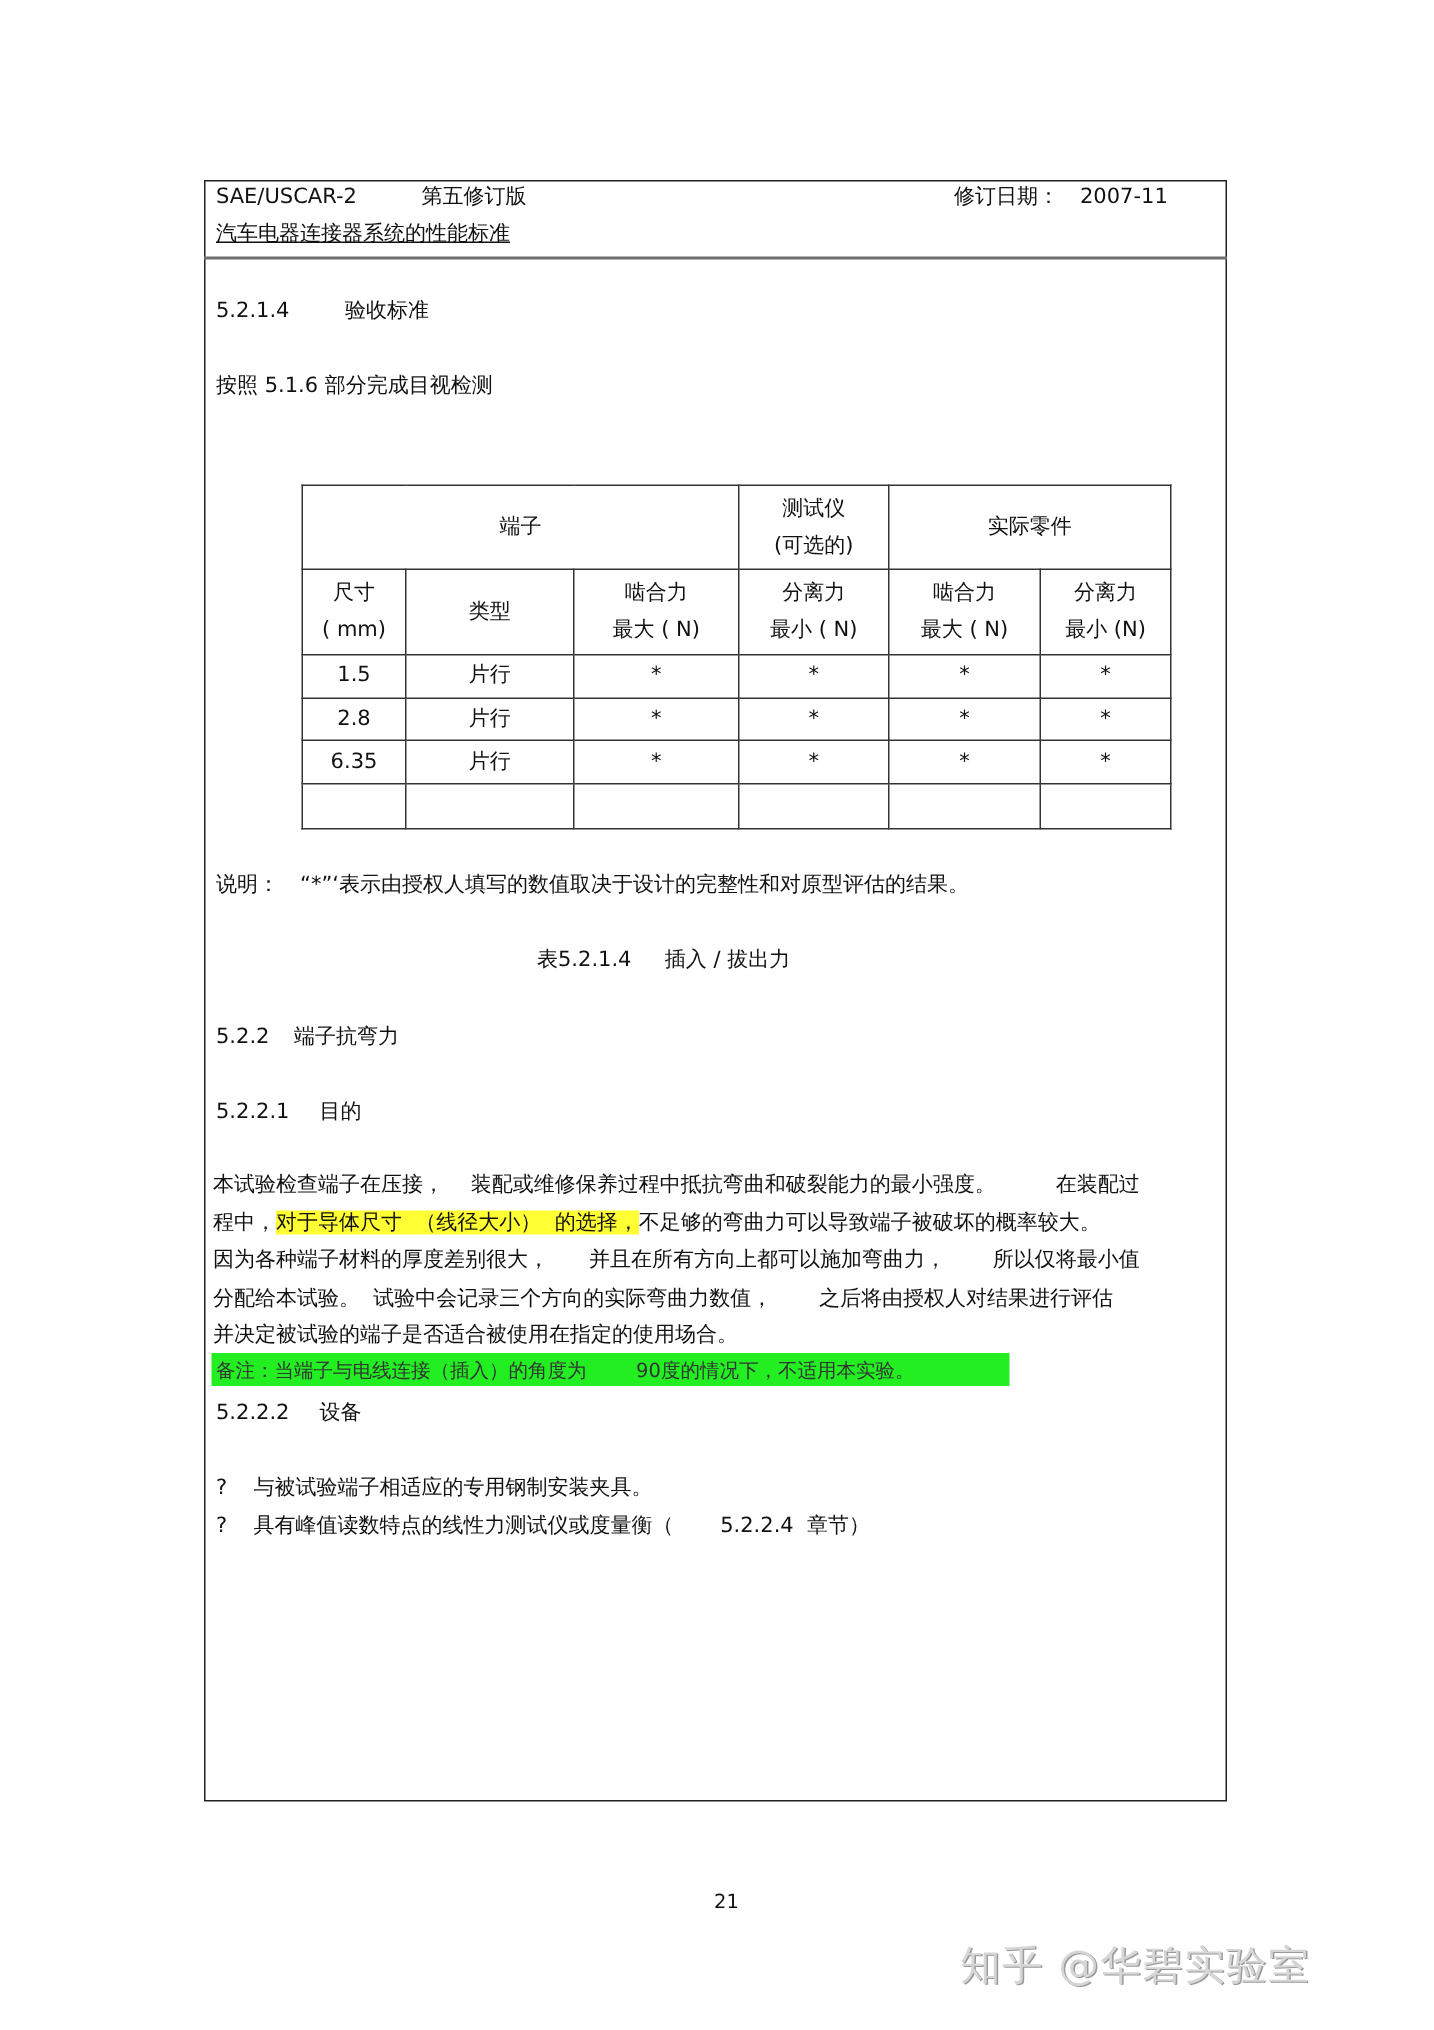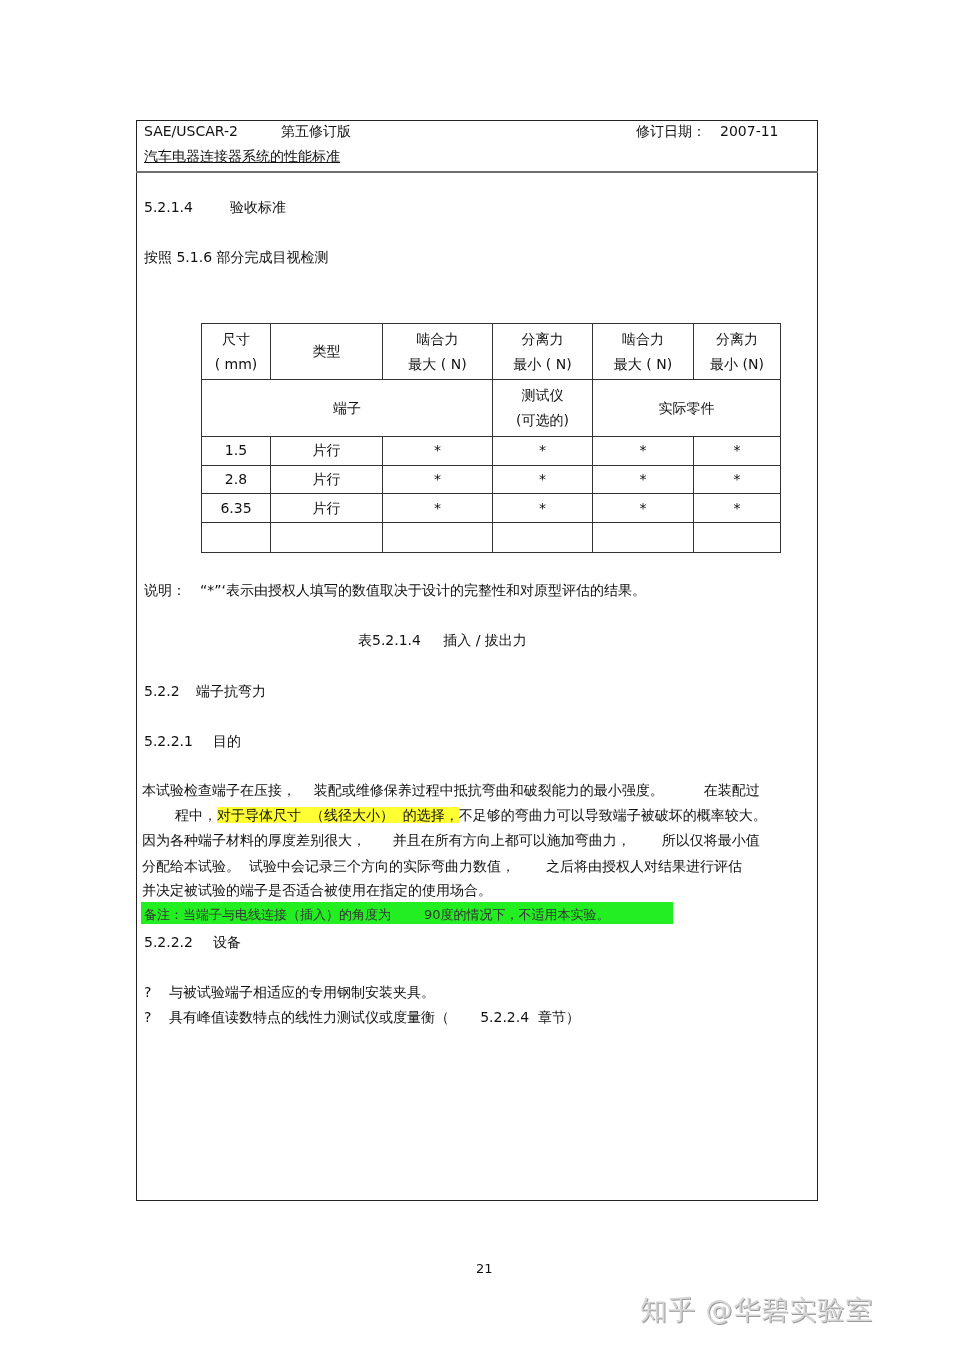--- a/index.html
+++ b/index.html
@@ -35,21 +35,29 @@
 <table class="spec">
   <colgroup>
     <col style="width:69px">
       <col style="width:112px">
       <col style="width:110px">
     <col style="width:100px">
       <col style="width:101px">
       <col style="width:87px">
   </colgroup>
   <tbody>
-      <tr style="height:50px">
+      <tr style="height:49px">
+    <td colspan="3">端子</td>
+    <td>
+      <div>测试仪</div>
+      <div>(可选的)</div>
+    </td>
+    <td colspan="2">实际零件</td>
+  </tr>
+  <tr style="height:50px">
     <td>
           <div>尺寸</div>
           <div>( mm)</div>
         </td>
     <td>类型</td>
     <td>
           <div>啮合力</div>
           <div>最大 ( N)</div>
         </td>
     <td>
@@ -57,28 +65,20 @@
           <div>最小 ( N)</div>
         </td>
     <td>
           <div>啮合力</div>
           <div>最大 ( N)</div>
         </td>
     <td>
           <div>分离力</div>
           <div>最小 (N)</div>
         </td>
-  </tr>
-  <tr style="height:49px">
-    <td colspan="3">端子</td>
-    <td>
-      <div>测试仪</div>
-      <div>(可选的)</div>
-    </td>
-    <td colspan="2">实际零件</td>
   </tr>
   <tr style="height:26px">
     <td>1.5</td>
         <td>片行</td>
         <td>*</td>
         <td>*</td>
         <td>*</td>
         <td>*</td>
   </tr>
   <tr style="height:26px">
@@ -112,21 +112,21 @@
 <span class="t" style="left:200px;top:581px;">“*”‘表示由授权人填写的数值取决于设计的完整性和对原型评估的结果。</span>
 <span class="t" style="left:358px;top:631px;white-space:pre;">表5.2.1.4     插入 / 拔出力</span>
 
 <span class="t" style="left:144px;top:682px;">5.2.2</span>
 <span class="t" style="left:196px;top:682px;">端子抗弯力</span>
 
 <span class="t" style="left:144px;top:732px;">5.2.2.1</span>
 <span class="t" style="left:213px;top:732px;">目的</span>
 
 <span class="t" style="left:142px;top:781px;white-space:pre;">本试验检查端子在压接，    装配或维修保养过程中抵抗弯曲和破裂能力的最小强度。         在装配过</span>
-<span class="t" style="left:142px;top:806px;white-space:pre;margin-left:33px;"><span>程中，</span><span class="hl-yellow">对于导体尺寸  （线径大小）  的选择，</span><span>不足够的弯曲力可以导致端子被破坏的概率较大。</span></span>
+<span class="t" style="left:142px;top:806px;white-space:pre;"><span>程中，</span><span class="hl-yellow">对于导体尺寸  （线径大小）  的选择，</span><span>不足够的弯曲力可以导致端子被破坏的概率较大。</span></span>
 <span class="t" style="left:142px;top:831px;white-space:pre;">因为各种端子材料的厚度差别很大，      并且在所有方向上都可以施加弯曲力，       所以仅将最小值</span>
 <span class="t" style="left:142px;top:857px;white-space:pre;">分配给本试验。  试验中会记录三个方向的实际弯曲力数值，       之后将由授权人对结果进行评估</span>
 <span class="t" style="left:142px;top:881px;white-space:pre;">并决定被试验的端子是否适合被使用在指定的使用场合。</span>
 <div class="hl-green"></div>
 <span class="t" style="left:144px;top:906px;white-space:pre;font-size:13px;color:#333;">备注：当端子与电线连接（插入）的角度为        90度的情况下，不适用本实验。</span>
 
 <span class="t" style="left:144px;top:933px;">5.2.2.2</span>
 <span class="t" style="left:213px;top:933px;">设备</span>
 
 <span class="t" style="left:144px;top:983px;">?</span>

